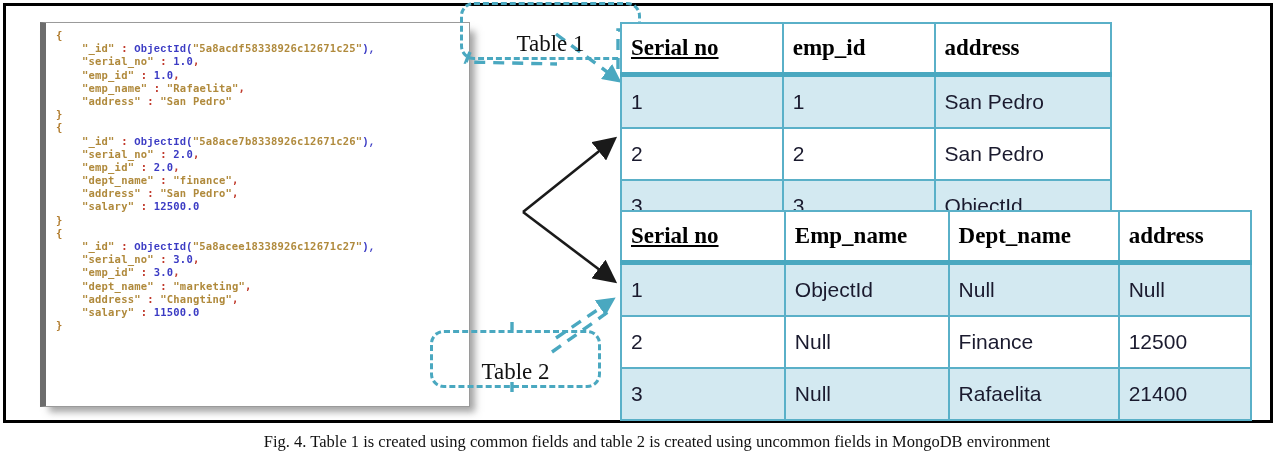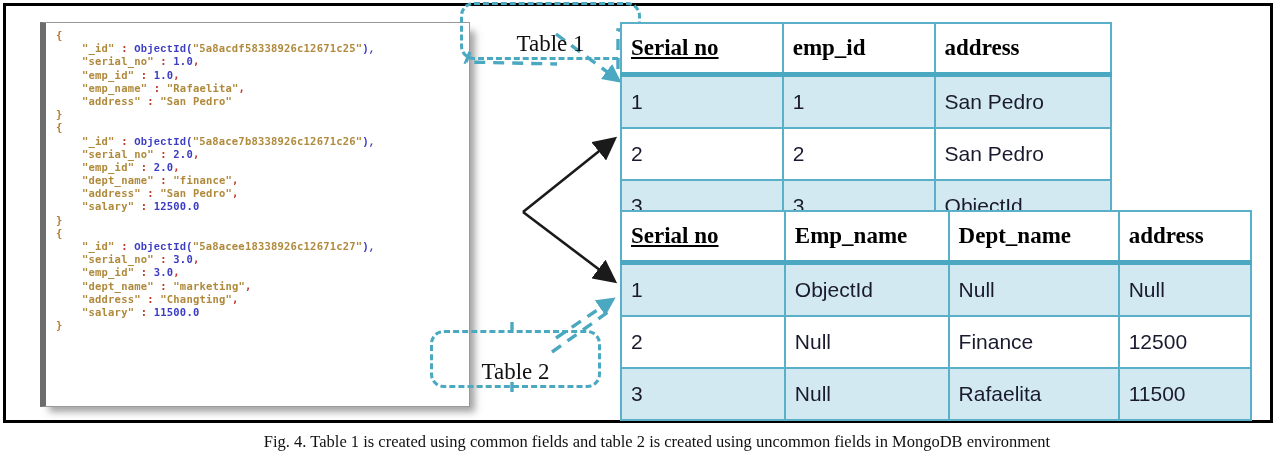--- a/index.html
+++ b/index.html
@@ -173,20 +173,20 @@
         <tr class="plain">
           <td>2</td>
           <td>Null</td>
           <td>Finance</td>
           <td>12500</td>
         </tr>
         <tr class="alt">
           <td>3</td>
           <td>Null</td>
           <td>Rafaelita</td>
-          <td>11500</td>
+          <td>21400</td>
         </tr>
       </tbody>
   </table>
 
   <div id="caption">Fig. 4.  Table 1 is created using common fields and table 2 is created using uncommon fields in MongoDB environment</div>
 
 </div>
 
 </body></html>

